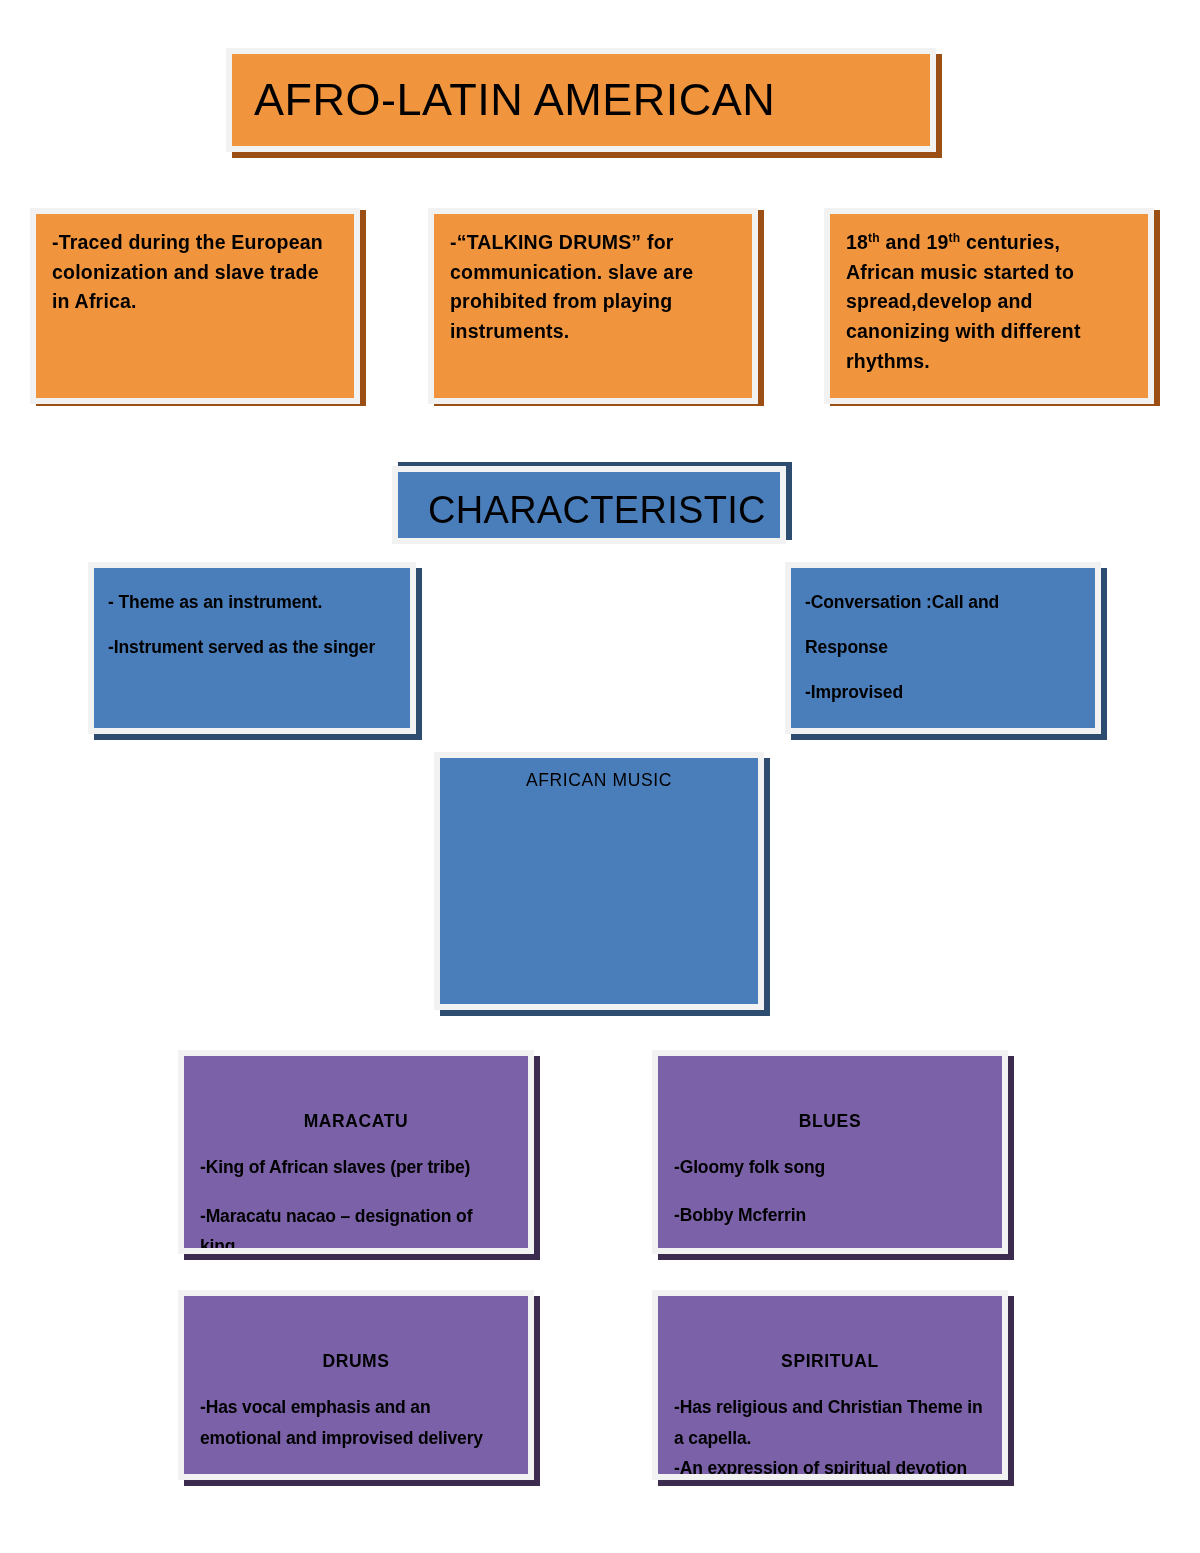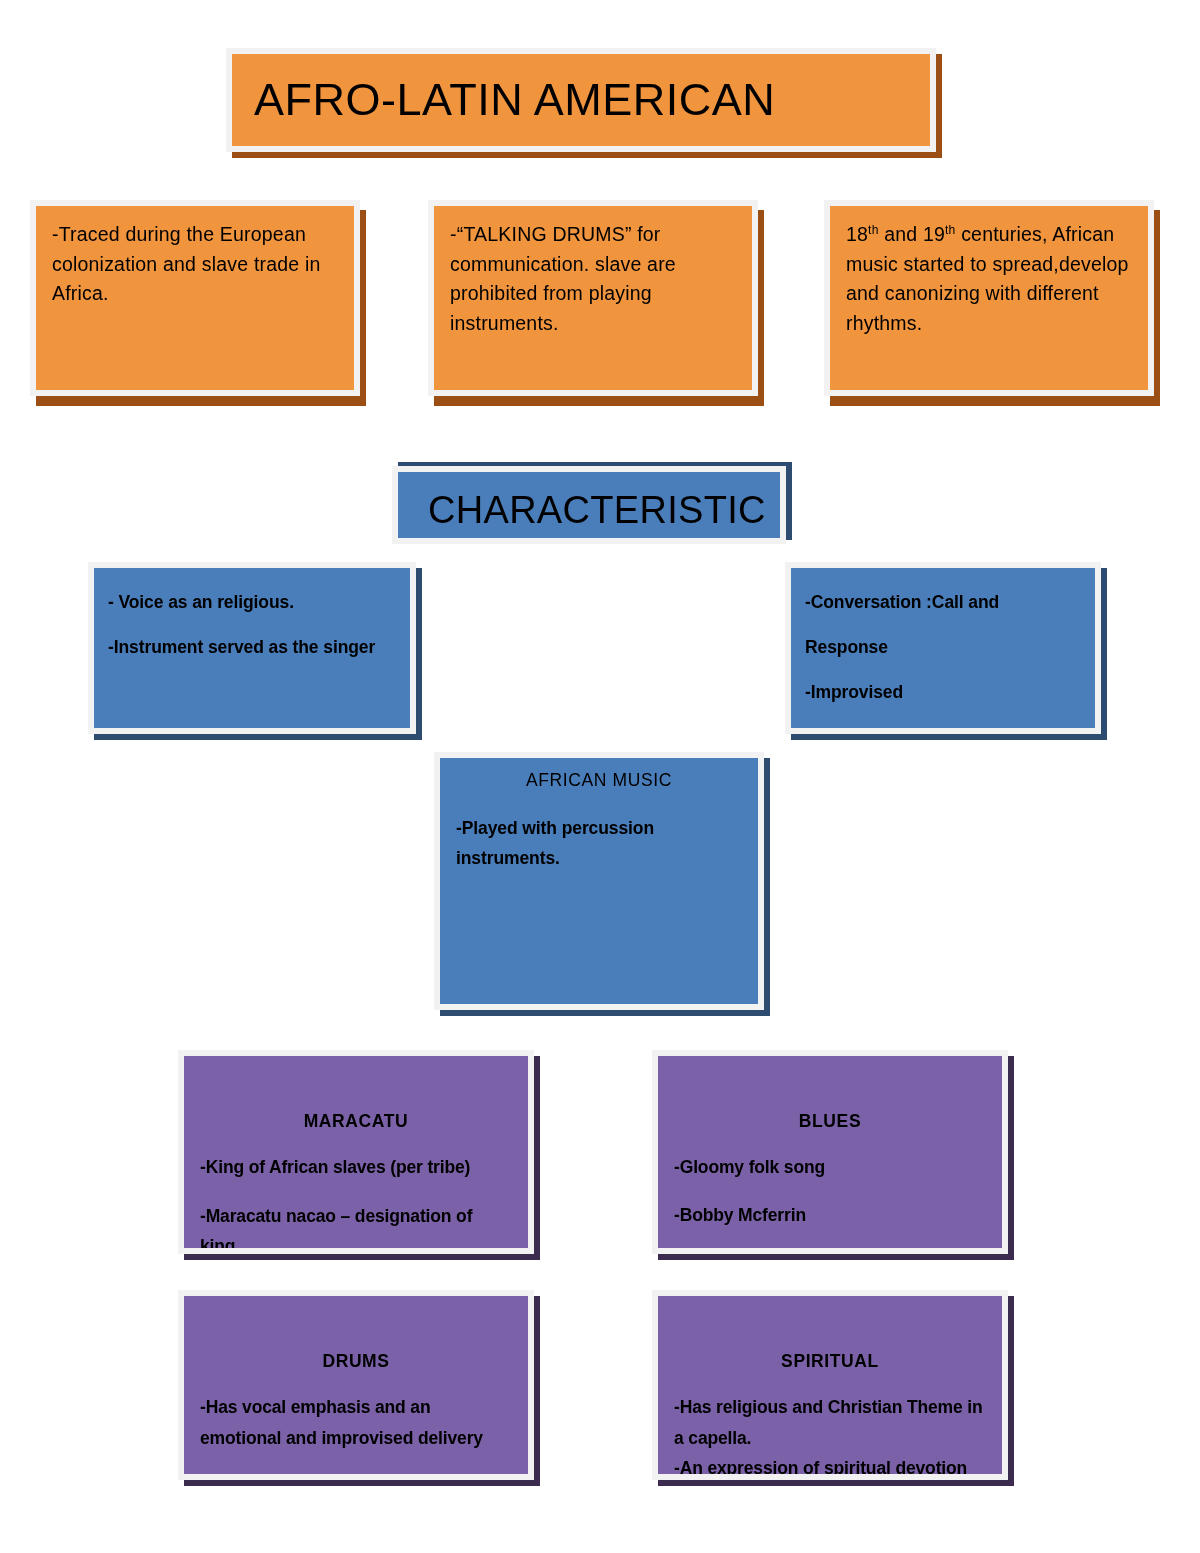--- a/index.html
+++ b/index.html
@@ -56,21 +56,21 @@
   #title-text {
     font-size: 45px;
     letter-spacing: 0.5px;
     padding-left: 22px;
     font-weight: 400;
     line-height: 1.05;
   }
   #title-shadow { left: 232px; top: 54px; width: 710px; height: 104px; }
 
   
-  .orange-box { top: 200px; height: 196px; }
+  .orange-box { top: 208px; height: 196px; font-weight: bold; }
   #orange-1 { left: 30px;  width: 330px; }
   #orange-2 { left: 428px; width: 330px; }
   #orange-3 { left: 824px; width: 330px; }
   .orange-box .fill { padding: 14px 16px 8px 16px; }
   .orange-box .body {
     font-size: 19.5px;
     line-height: 1.52;
     letter-spacing: 0.2px;
   }
   #orange-1-shadow { left: 36px;  top: 210px; width: 330px; height: 196px; }
@@ -182,38 +182,37 @@
 <div class="shadow blue-shadow" id="char-shadow"></div>
 <div class="node blue" id="char-banner">
   <div class="fill">
     <div id="char-text">CHARACTERISTIC</div>
   </div>
 </div>
 
 <div class="shadow blue-shadow" id="blue-left-shadow"></div>
 <div class="node blue" id="blue-left">
   <div class="fill">
-    <div class="body">- Voice as an religious.</div>
+    <div class="body">- Theme as an instrument.</div>
     <div class="body">-Instrument served as the singer</div>
   </div>
 </div>
 
 <div class="shadow blue-shadow" id="blue-right-shadow"></div>
 <div class="node blue" id="blue-right">
   <div class="fill">
     <div class="body">-Conversation :Call and Response</div>
     <div class="body">-Improvised</div>
   </div>
 </div>
 
 <div class="shadow blue-shadow" id="african-music-shadow"></div>
 <div class="node blue" id="african-music">
   <div class="fill">
     <div class="heading">AFRICAN MUSIC</div>
-    <div class="body" style="margin-top:18px">-Played with percussion instruments.</div>
   </div>
 </div>
 
 <div class="shadow purple-shadow" id="purple-maracatu-shadow"></div>
 <div class="node purple purple-box" id="purple-maracatu">
   <div class="fill">
     <div class="heading">MARACATU</div>
     <div class="body">-King of African slaves (per tribe)</div>
     <div class="body" style="margin-top:18px">-Maracatu nacao – designation of king.</div>
   </div>

